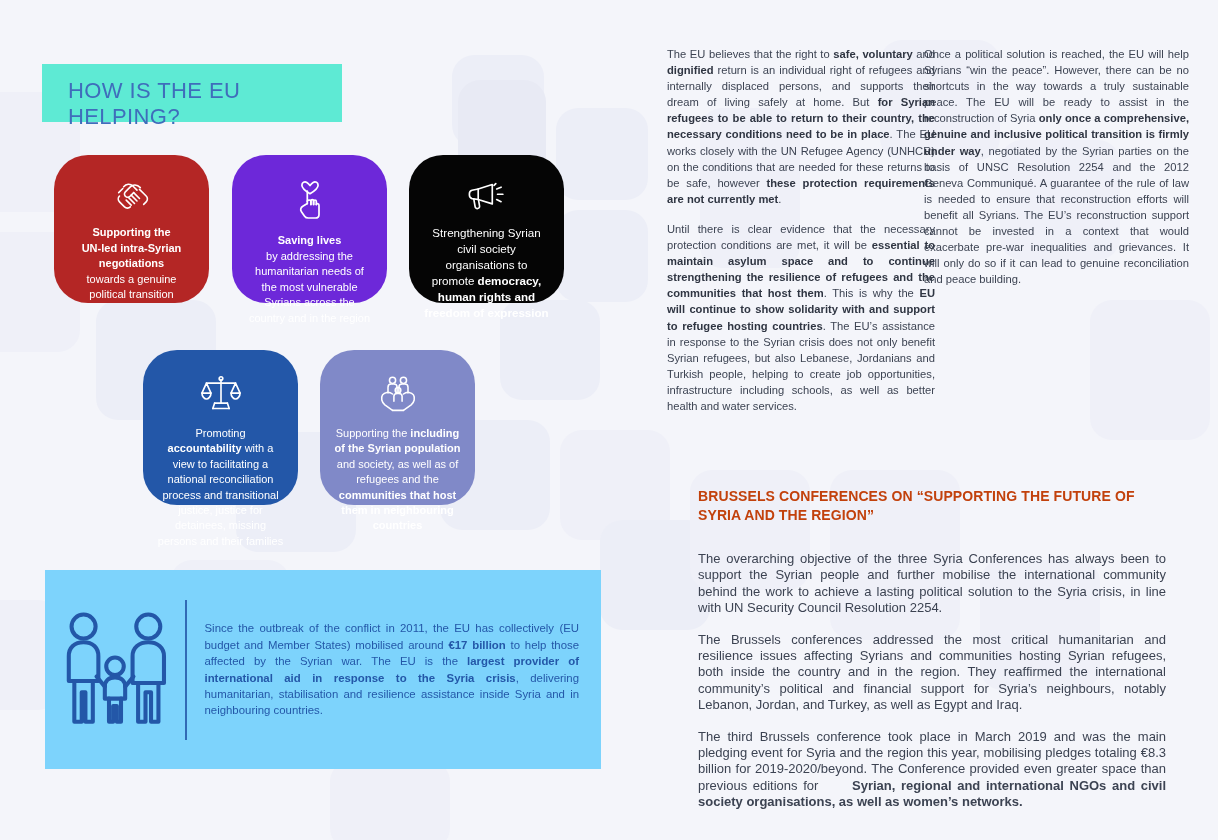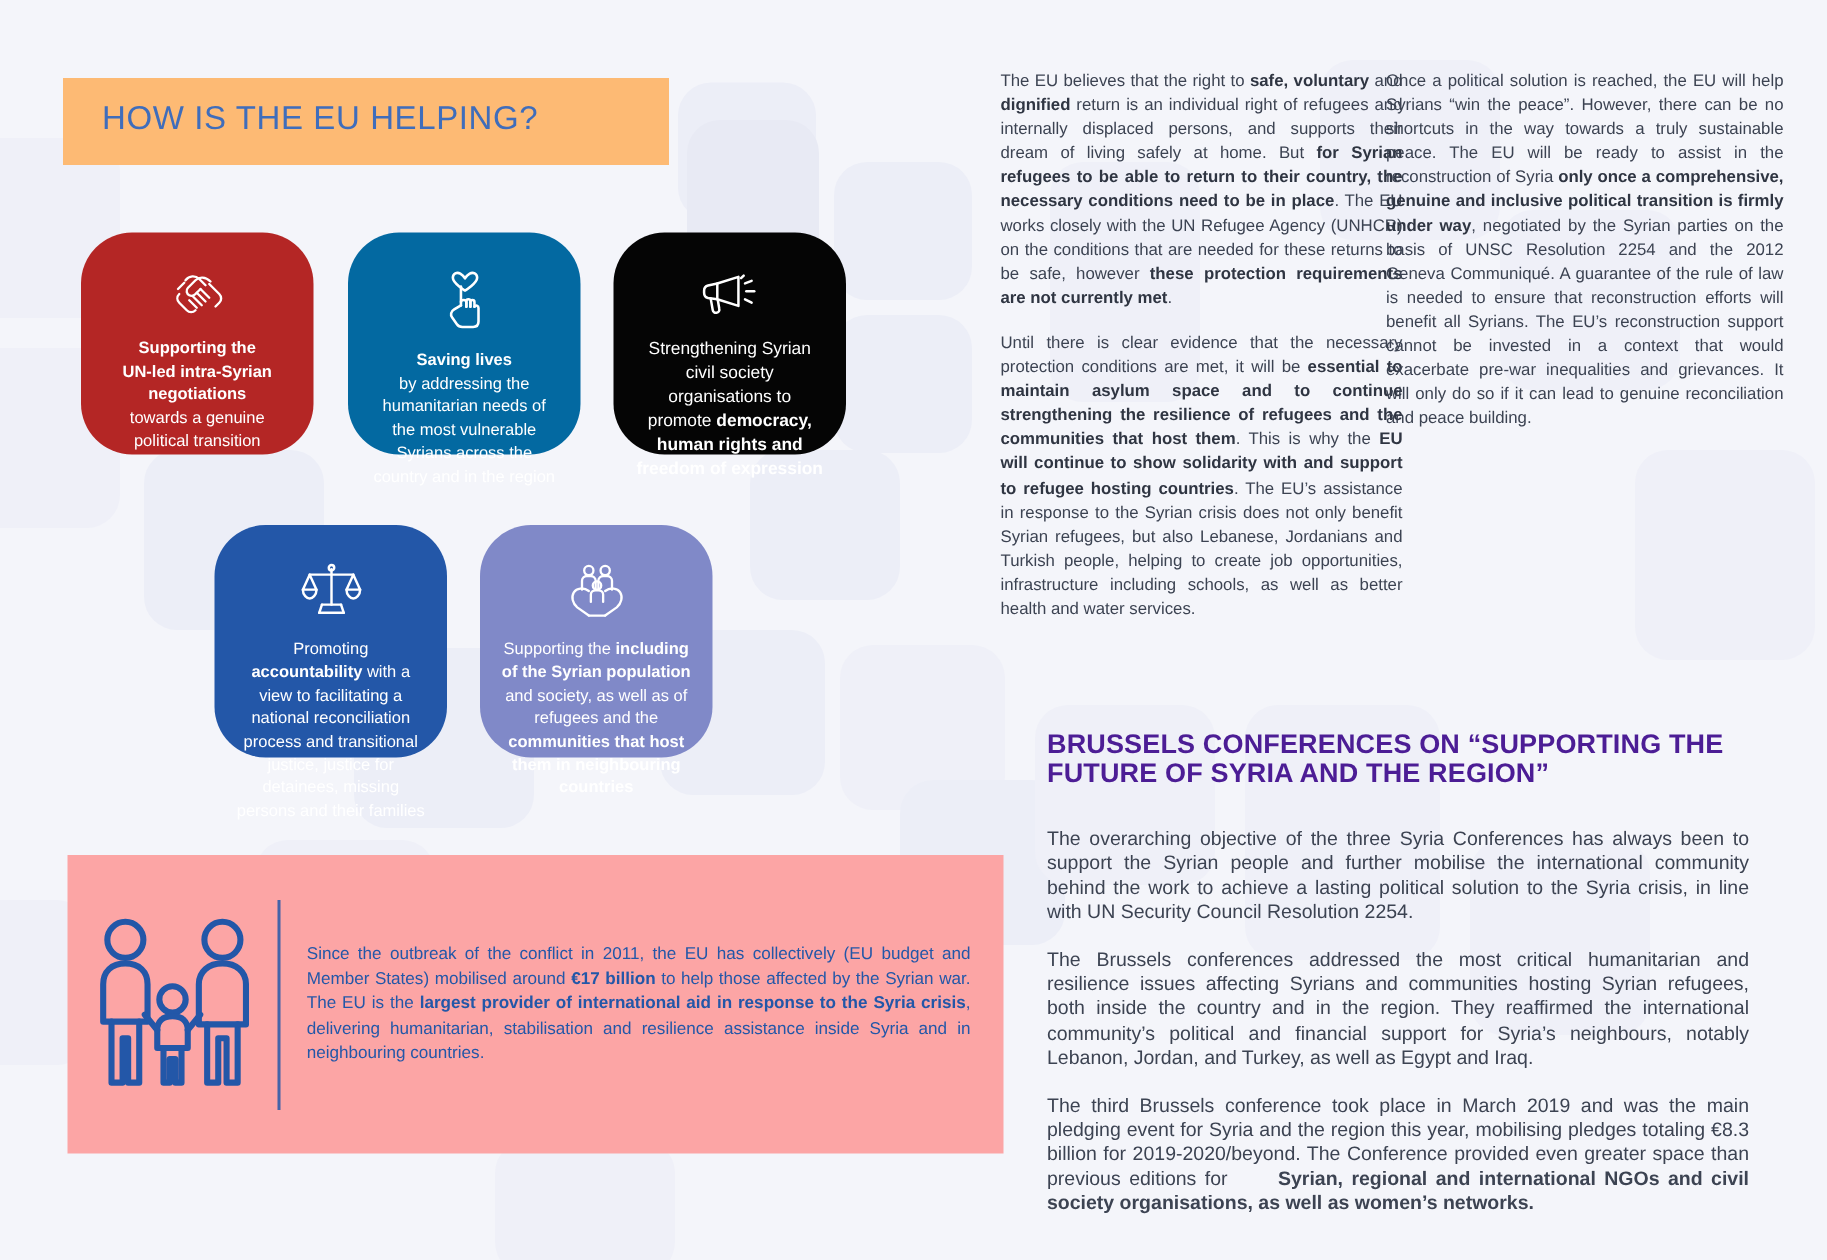--- a/index.html
+++ b/index.html
@@ -22,23 +22,23 @@
     position: absolute;
     background: #e8eaf4;
     border-radius: 22px;
   }
   .wm.light { background: #eceef7; }
   .wm.lighter { background: #eff0f8; }
 
   
   .title-banner {
     position: absolute;
-    left: 42px; top: 52px;
-    width: 404px; height: 58px;
-    background: #fdba74;
+    left: 42px; top: 64px;
+    width: 300px; height: 58px;
+    background: #5eead4;
     z-index: 2;
   }
   .title-banner span {
     display: block;
     padding: 14px 0 0 26px;
     font-size: 22px;
     letter-spacing: 0.4px;
     color: #3f6dbb;
     font-weight: 400;
   }
@@ -55,35 +55,35 @@
     align-items: center;
   }
   .card .card-icon { margin: 10px 0 12px; height: 42px; display:flex; align-items:center; justify-content:center;}
   .card .card-text {
     font-size: 11.3px;
     line-height: 15.6px;
   }
   .card .card-text b { font-weight: bold; }
 
   #card-negotiations { left: 54px;  top: 155px; width: 155px; height: 148px; background: #b42625; }
-  #card-saving      { left: 232px; top: 155px; width: 155px; height: 148px; background: #0369a1; }
+  #card-saving      { left: 232px; top: 155px; width: 155px; height: 148px; background: #6d28d9; }
   #card-civil       { left: 409px; top: 155px; width: 155px; height: 148px; background: #050505; }
   #card-account     { left: 143px; top: 350px; width: 155px; height: 155px; background: #2357a8; }
   #card-resilience  { left: 320px; top: 350px; width: 155px; height: 155px; background: #8089c8; }
 
   #card-negotiations .card-text, #card-saving .card-text { font-size: 11px; }
   #card-account .card-text, #card-resilience .card-text { font-size: 11px; line-height: 15.4px; }
   #card-civil .card-text { font-size: 11.6px; line-height: 16px; }
 
   
   #aid-box {
     position: absolute;
     left: 45px; top: 570px;
-    width: 624px; height: 199px;
-    background: #fca5a5;
+    width: 556px; height: 199px;
+    background: #7dd3fc;
     z-index: 2;
     display: flex;
     align-items: center;
   }
   #aid-box .family-icon {
     width: 140px;
     display: flex; align-items: center; justify-content: center;
     flex: 0 0 140px;
   }
   #aid-box .aid-rule {
@@ -109,24 +109,24 @@
     line-height: 16.1px;
     color: #3c4352;
     text-align: justify;
     margin-bottom: 14px;
   }
   .rt-col p b { font-weight: bold; color: #2f3542; }
 
   
   #brussels { position: absolute; left: 698px; top: 487px; width: 468px; z-index: 2; }
   #brussels h2 {
-    font-size: 18px;
+    font-size: 14px;
     line-height: 19px;
     font-weight: bold;
-    color: #4c1d95;
+    color: #c2410c;
     margin-bottom: 26px;
     letter-spacing: 0.1px;
   }
   #brussels p {
     font-size: 13px;
     line-height: 16.4px;
     color: #3c4352;
     text-align: justify;
     margin-bottom: 15px;
   }

